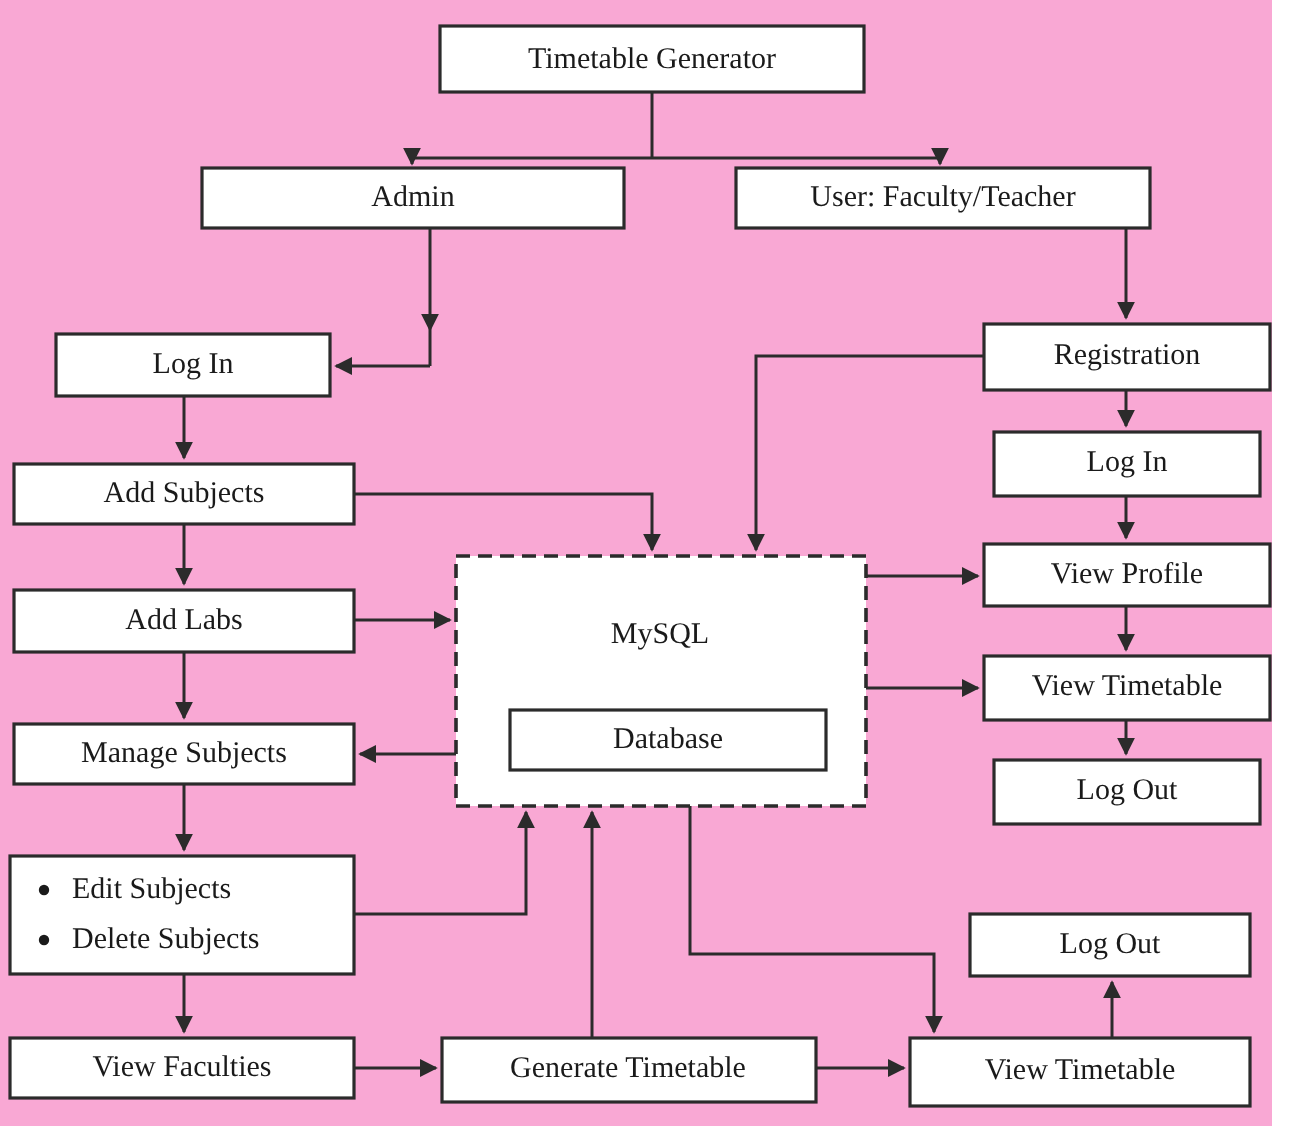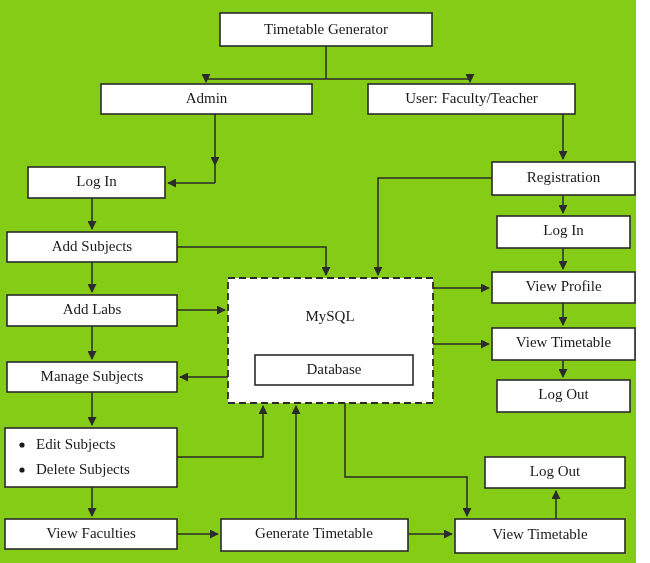--- a/index.html
+++ b/index.html
@@ -10,21 +10,21 @@
   body {
     width: 650px;
     height: 563px;
     font-family: "Liberation Serif", "DejaVu Serif", serif;
     overflow: hidden;
   }
   #diagram-root {
     position: relative;
     width: 636px;
     height: 563px;
-    background: #84cc16;
+    background: #f9a8d4;
   }
   svg#flowchart {
     display: block;
     width: 650px;
     height: 563px;
   }
   .node-rect {
     fill: #ffffff;
     stroke: #2b2b2b;
     stroke-width: 1.6;

